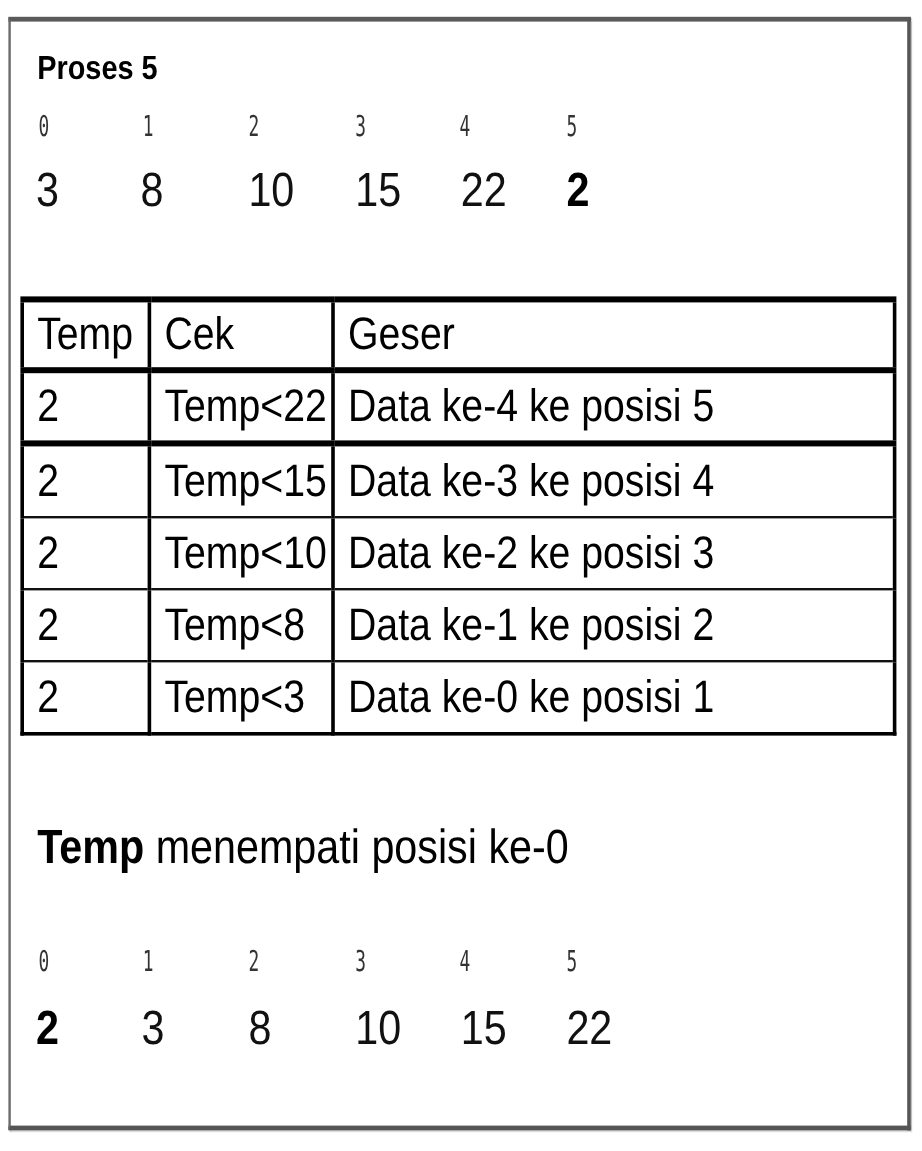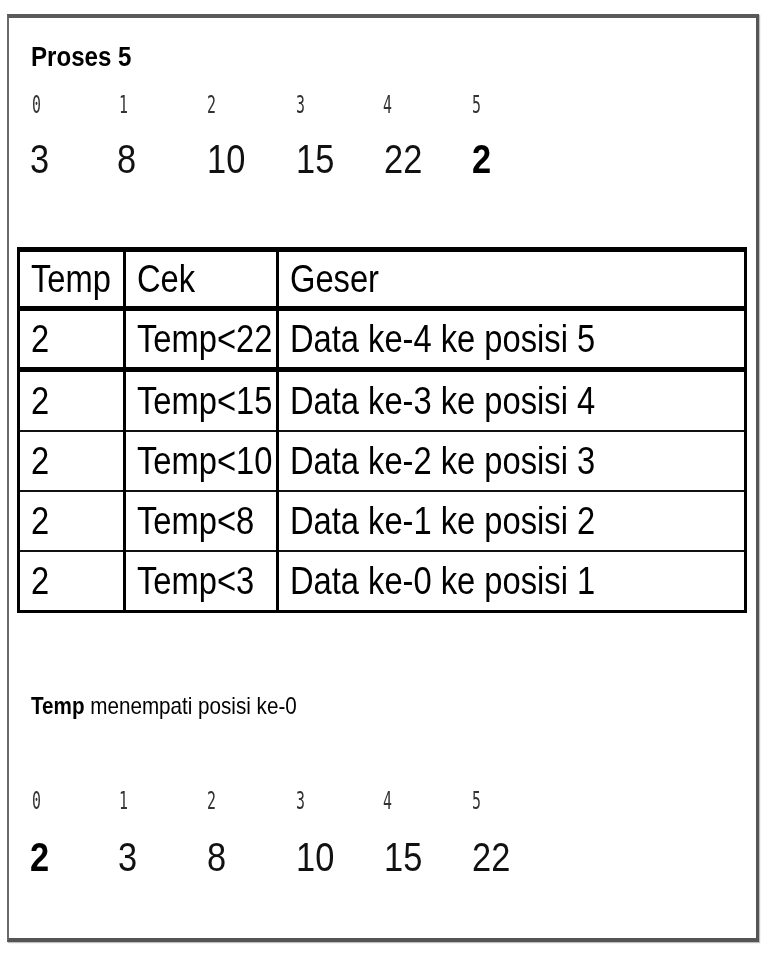--- a/index.html
+++ b/index.html
@@ -98,21 +98,21 @@
       border-bottom: 3px solid #000;
       height: 58px;
     }
     table.steps td.c1 { width: 92px; }
     table.steps td.c2 { width: 139px; text-decoration: underline; }
 
     .result-line {
       position: absolute;
       left: 31px;
       top: 684px;
-      font-size: 24px;
+      font-size: 40px;
       line-height: 44px;
     }
     .result-line b { font-weight: bold; }
   </style>
 </head>
 <body>
 
 <div class="frame"></div>
 
 <div class="title">

